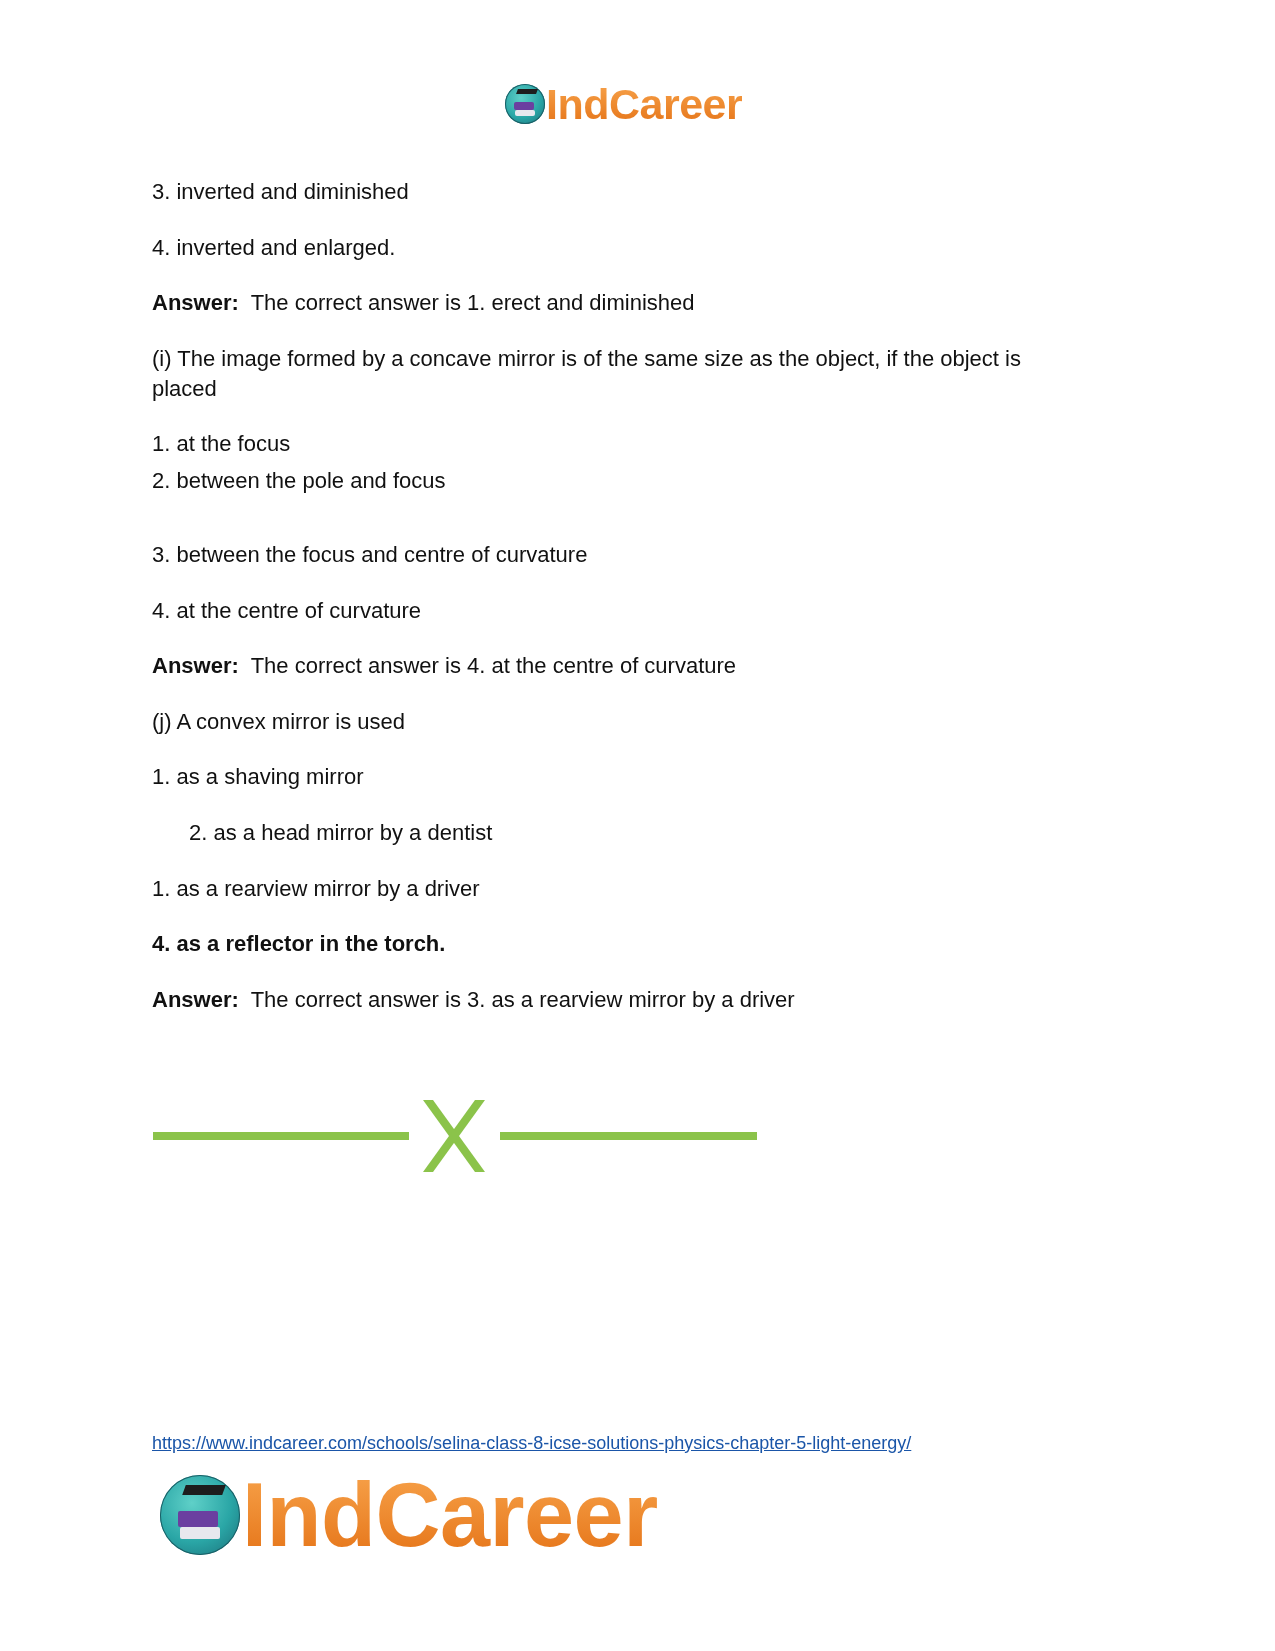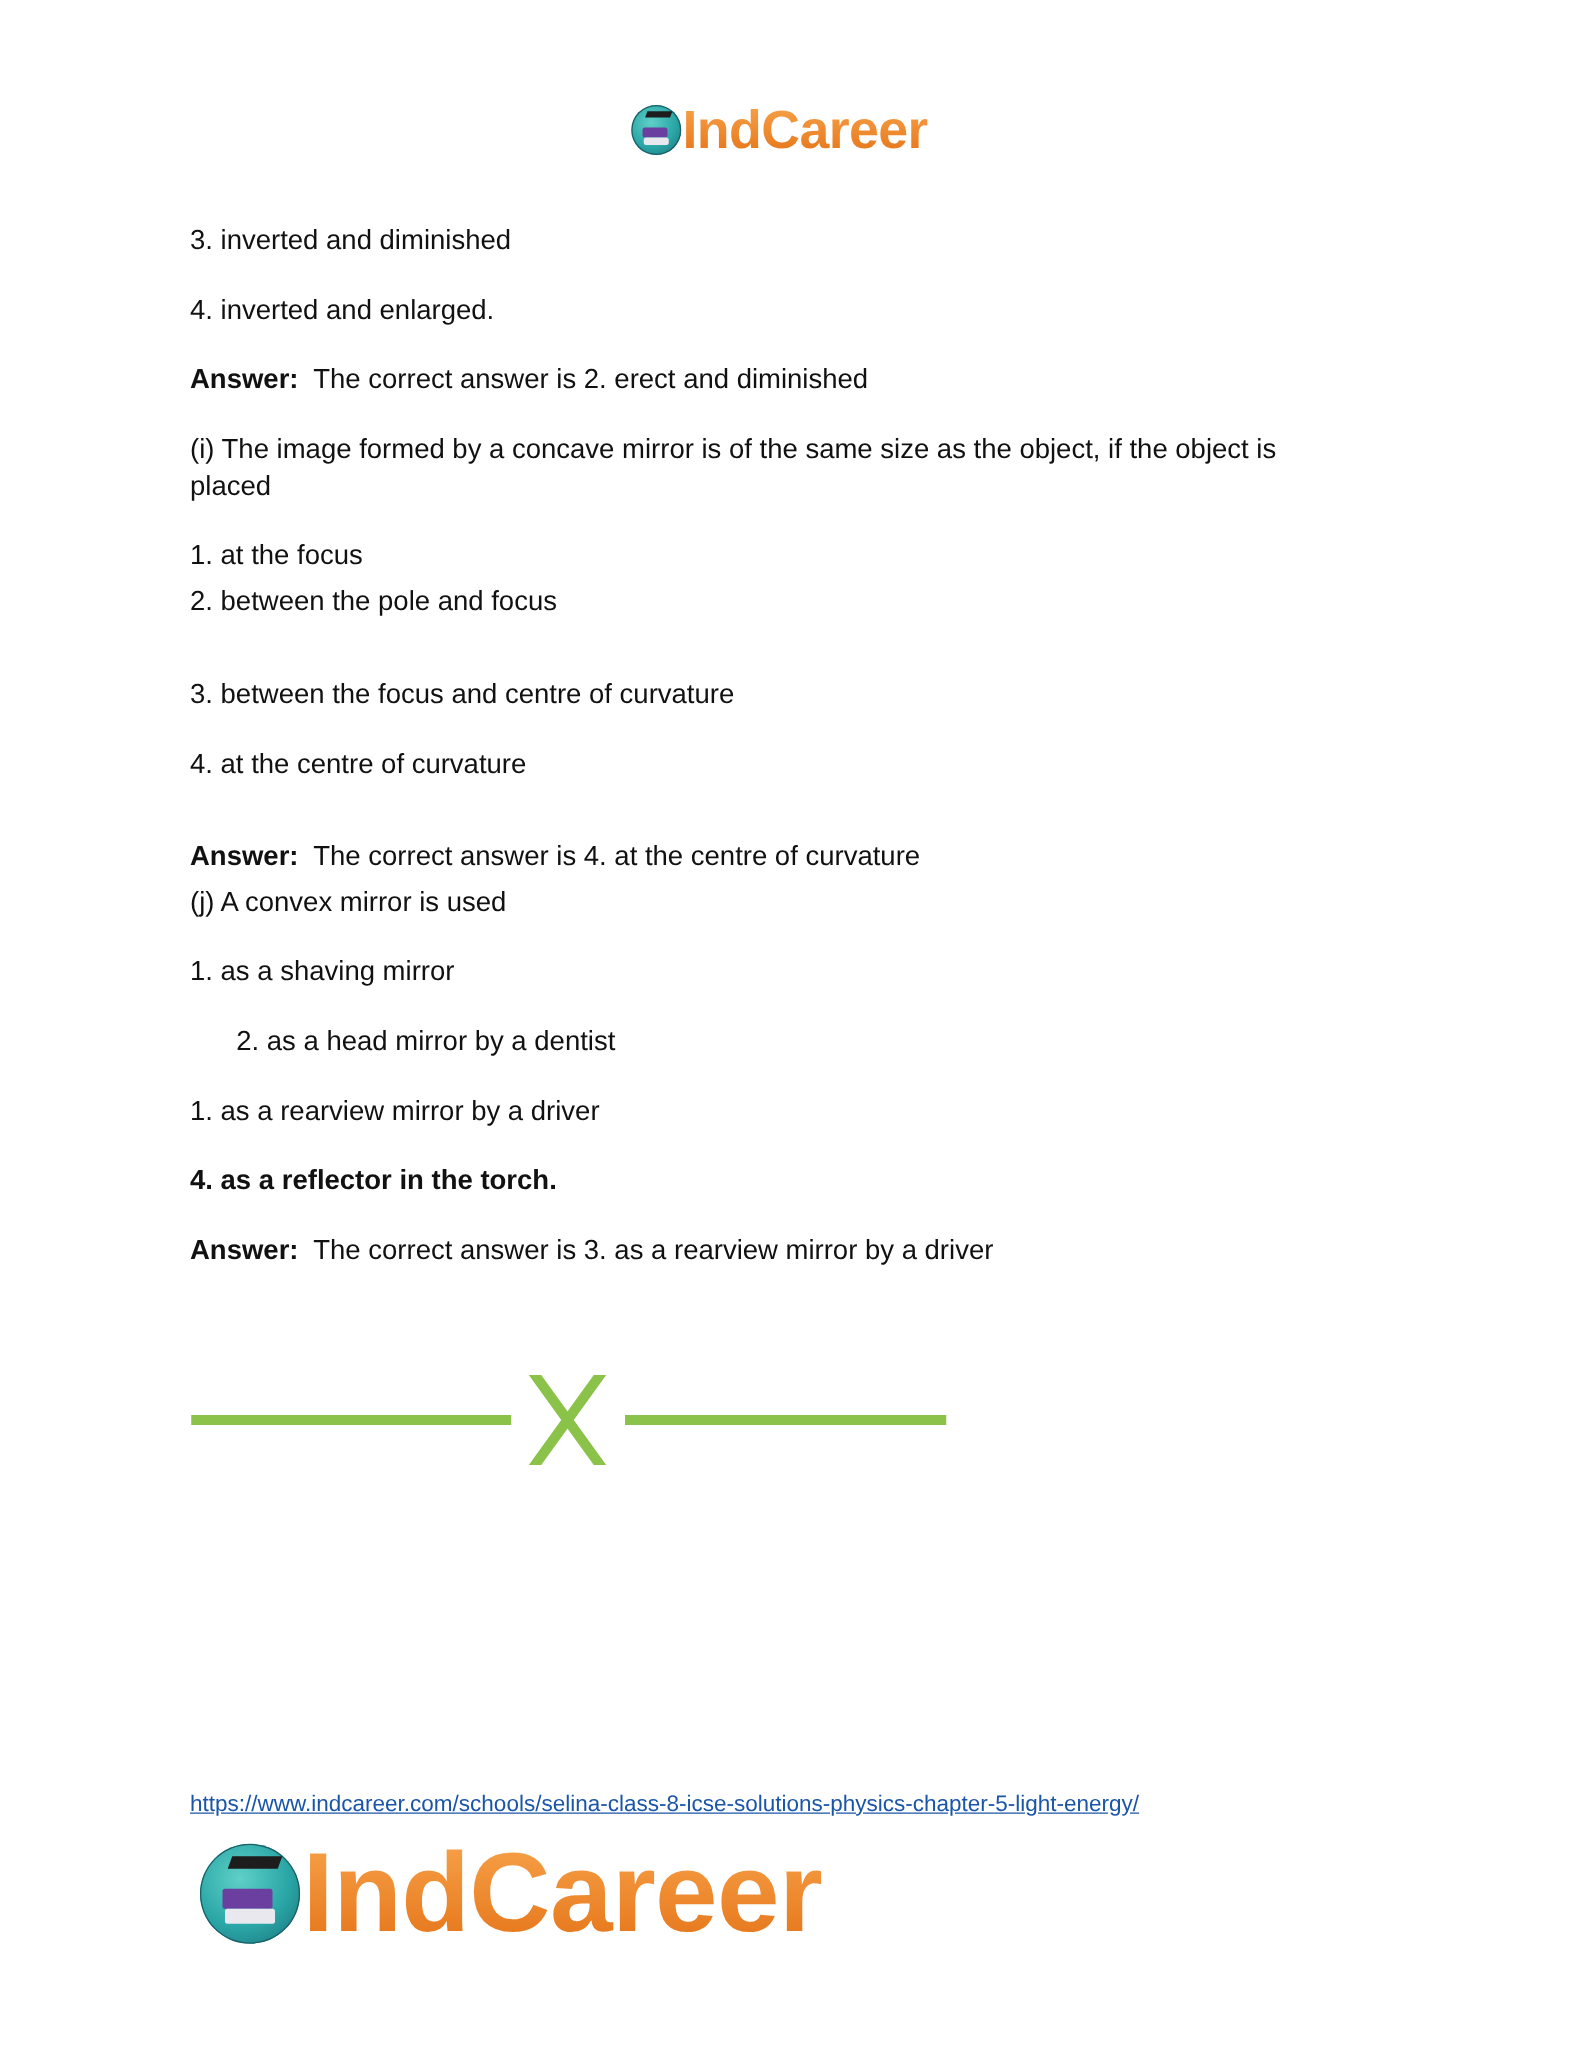--- a/index.html
+++ b/index.html
@@ -28,28 +28,28 @@
   <div class="badge" style="width:40px;height:40px;">
     <div class="cap" style="left:12px;top:5px;width:20px;height:5px;"></div>
     <div class="book1" style="left:9px;top:18px;width:20px;height:8px;"></div>
     <div class="book2" style="left:10px;top:26px;width:20px;height:6px;"></div>
   </div>
   <span class="word" style="font-size:43px;margin-left:1px;">IndCareer</span>
 </div>
 
 <div class="line" style="top:179px;"><span>3. inverted and diminished</span></div>
 <div class="line" style="top:235px;"><span>4. inverted and enlarged.</span></div>
-<div class="line" style="top:290px;"><b>Answer:</b>&nbsp; <span>The correct answer is 2. erect and diminished</span></div>
+<div class="line" style="top:290px;"><b>Answer:</b>&nbsp; <span>The correct answer is 1. erect and diminished</span></div>
 <div class="line" style="top:346px;"><span>(i) The image formed by a concave mirror is of the same size as the object, if the object is</span></div>
 <div class="line" style="top:376px;"><span>placed</span></div>
 <div class="line" style="top:431px;"><span>1. at the focus</span></div>
 <div class="line" style="top:468px;"><span>2. between the pole and focus</span></div>
 <div class="line" style="top:542px;"><span>3. between the focus and centre of curvature</span></div>
 <div class="line" style="top:598px;"><span>4. at the centre of curvature</span></div>
-<div class="line" style="top:653px;margin-top:19px;"><b>Answer:</b>&nbsp; <span>The correct answer is 4. at the centre of curvature</span></div>
+<div class="line" style="top:653px;"><b>Answer:</b>&nbsp; <span>The correct answer is 4. at the centre of curvature</span></div>
 <div class="line" style="top:709px;"><span>(j) A convex mirror is used</span></div>
 <div class="line" style="top:764px;"><span>1. as a shaving mirror</span></div>
 <div class="line" style="top:820px;margin-left:37px;"><span>2. as a head mirror by a dentist</span></div>
 <div class="line" style="top:876px;"><span>1. as a rearview mirror by a driver</span></div>
 <div class="line" style="top:931px;font-weight:bold;"><span>4. as a reflector in the torch.</span></div>
 <div class="line" style="top:987px;"><b>Answer:</b>&nbsp; <span>The correct answer is 3. as a rearview mirror by a driver</span></div>
 
 <div>
   <div class="divider-bar" style="left:153px; top:1132px; width:256px;"></div>
   <svg style="position:absolute; left:421px; top:1098px;" width="66" height="76" viewBox="0 0 66 76">

